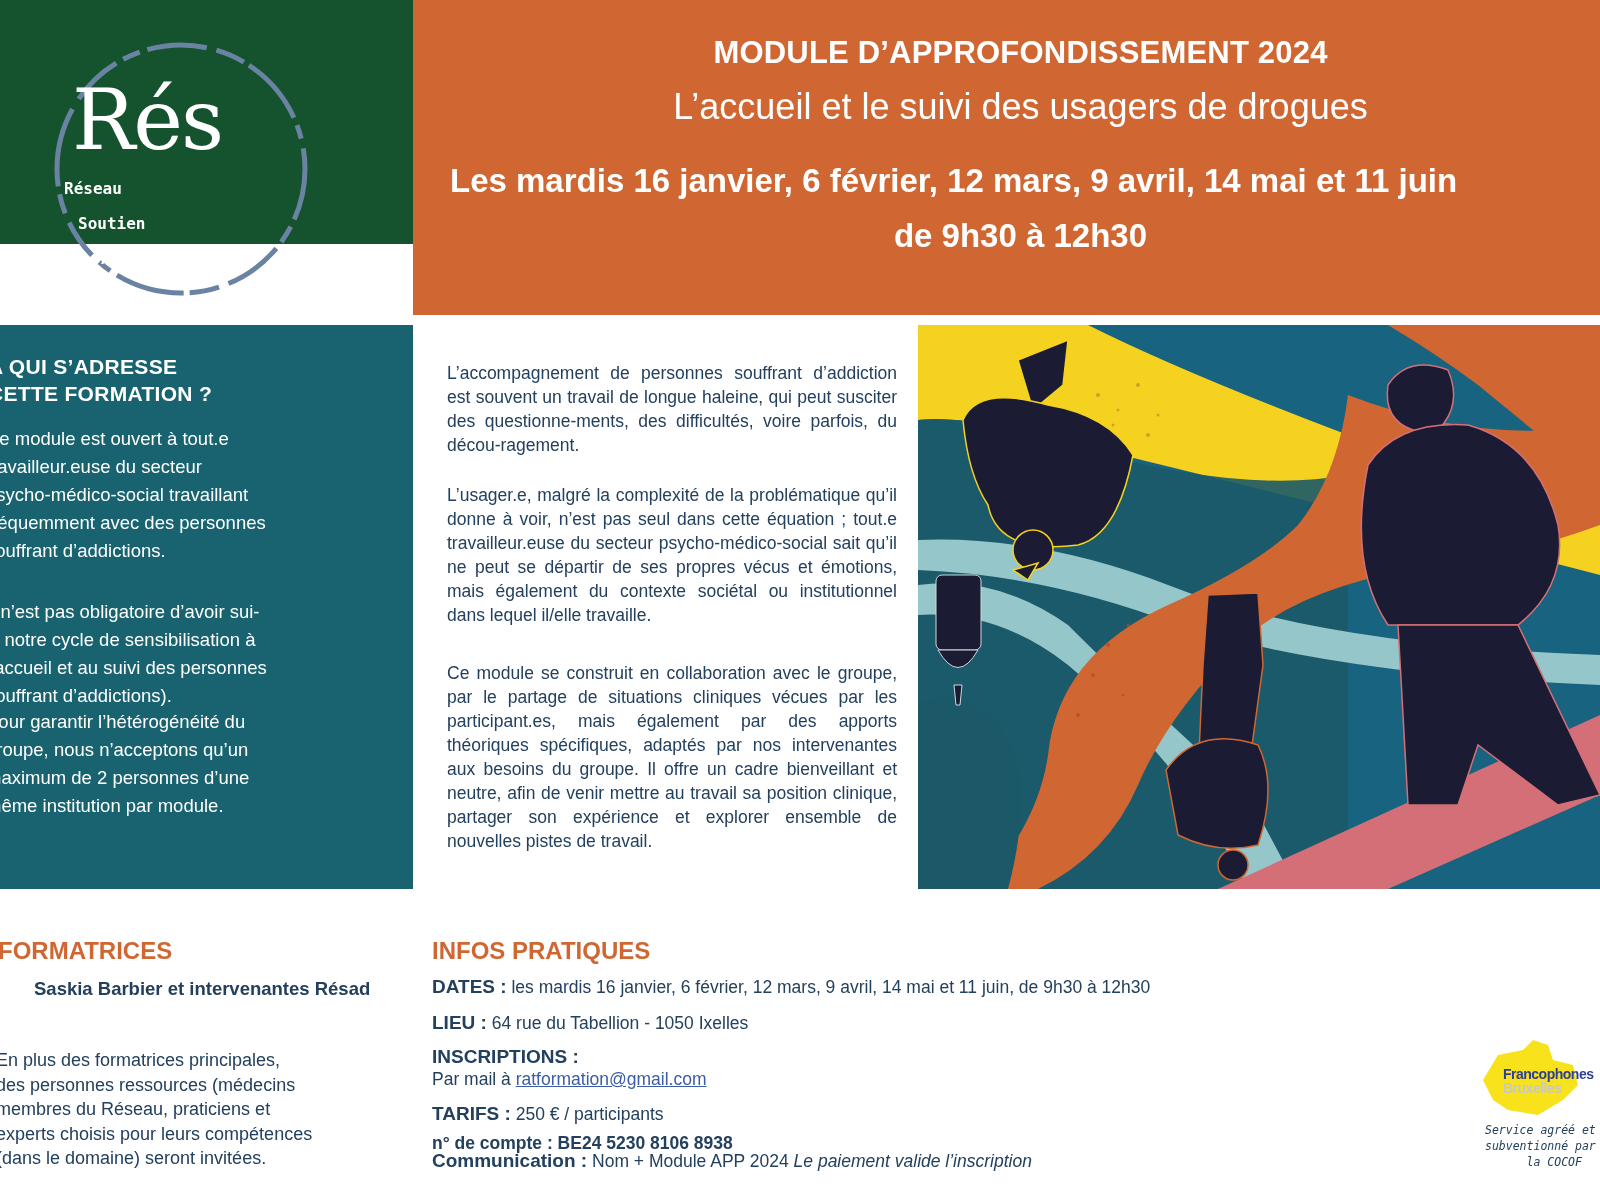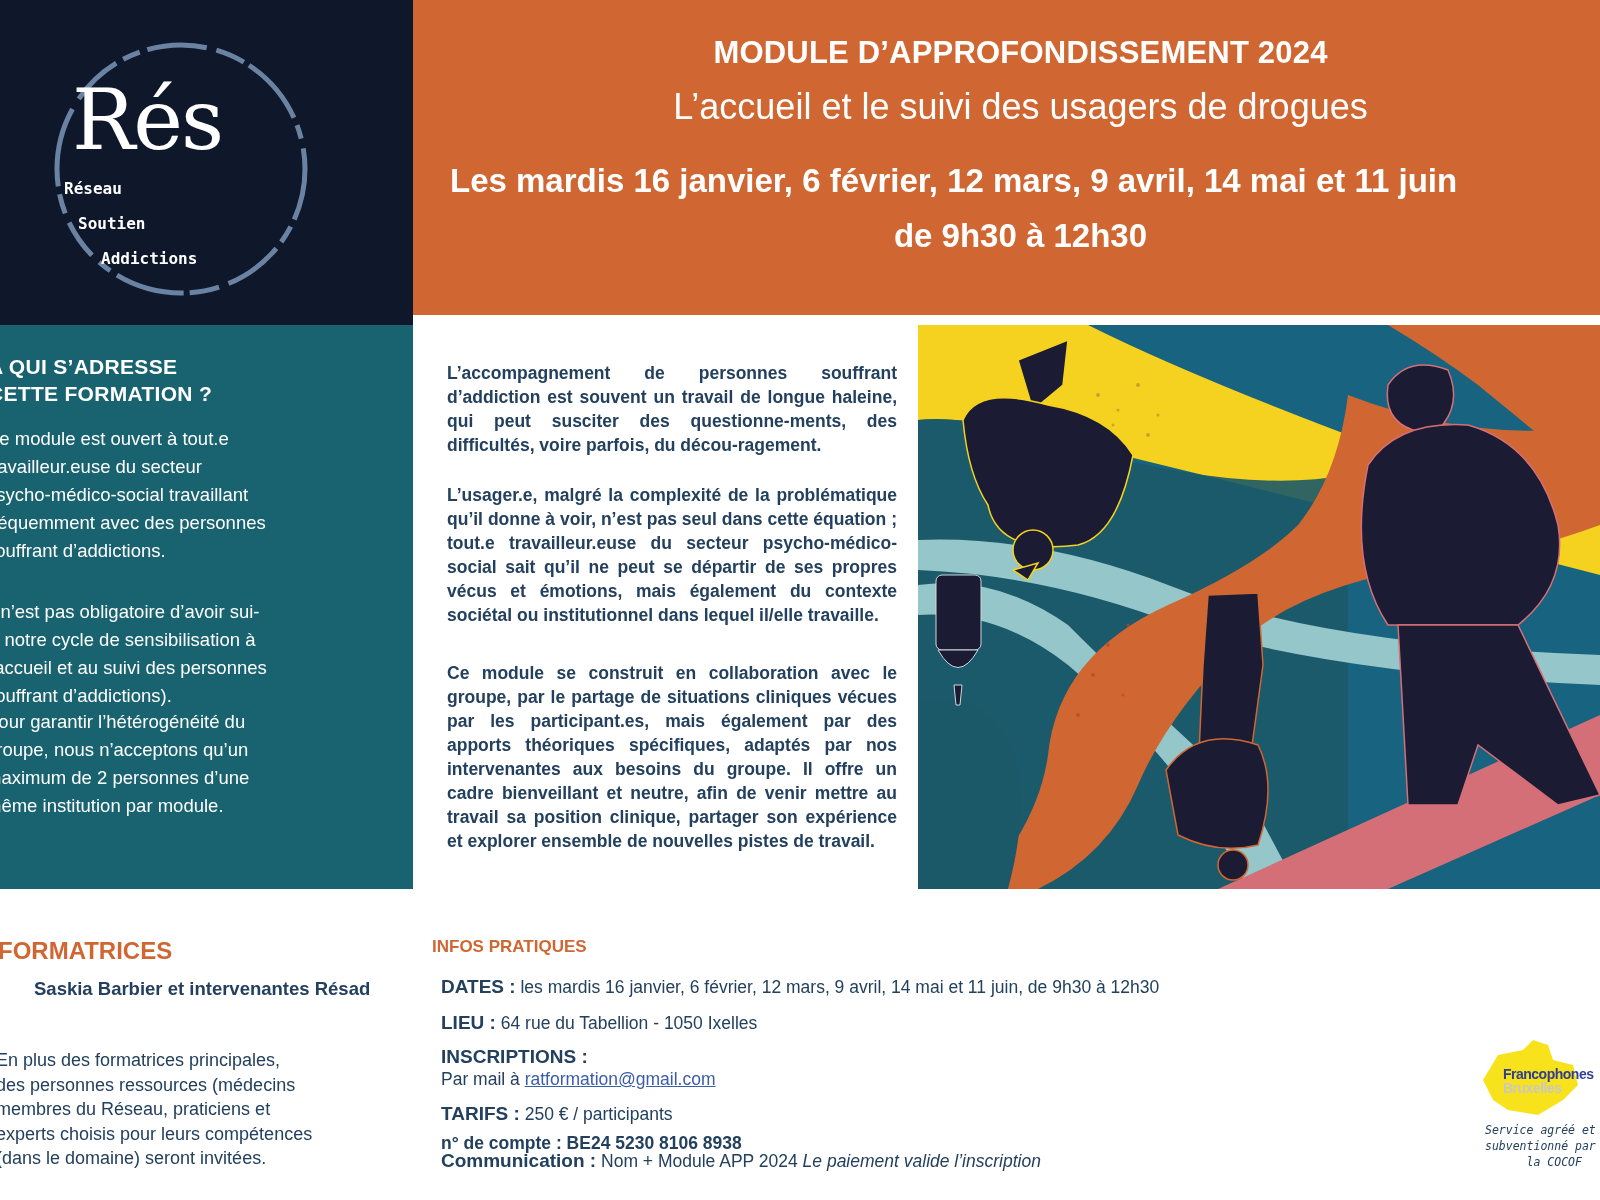--- a/index.html
+++ b/index.html
@@ -1,22 +1,22 @@
 <!DOCTYPE html>
 <html><head>
 <meta charset="utf-8">
 <style>
   * { box-sizing: border-box; margin: 0; padding: 0; }
   html, body { width: 1600px; height: 1200px; overflow: hidden; background: #ffffff; }
   body { position: relative; font-family: "DejaVu Sans", sans-serif; color: #1f3a5a; }
 
-  .logo-panel { position: absolute; left: 0; top: 0; width: 413px; height: 325px; background: #0f172a; }
+  .logo-panel { position: absolute; left: 0; top: 0; width: 413px; height: 244px; background: #14532d; }
   .header-panel { position: absolute; left: 413px; top: 0; width: 1187px; height: 315px; background: #d06732; color: #fff; overflow: hidden; }
   .audience-panel { position: absolute; left: 0; top: 325px; width: 413px; height: 564px; background: #18636f; color: #fff; overflow: hidden; }
-  .intro-col { position: absolute; left: 413px; top: 325px; width: 505px; height: 564px; background: #fff; font-weight: bold; }
+  .intro-col { position: absolute; left: 413px; top: 325px; width: 505px; height: 564px; background: #fff; }
   .illu { position: absolute; left: 918px; top: 325px; width: 682px; height: 564px; overflow: hidden; background: #176380; }
 
   
   .logo-ring { position: absolute; left: 50px; top: 38px; width: 262px; height: 262px; }
   .logo-res { position: absolute; left: 72px; top: 78px; font-family: "DejaVu Serif", serif; font-size: 84px; color: #fff; letter-spacing: -2px; line-height: 1; font-weight: 300; }
   .logo-ad { position: absolute; left: 170px; top: 160px; font-family: "DejaVu Serif", serif; font-size: 84px; color: #fff; letter-spacing: -2px; line-height: 1; }
   .logo-sub { position: absolute; font-family: "DejaVu Sans Mono", monospace; font-size: 16px; color: #fff; font-weight: bold; margin-top: 9px; }
   .logo-sub.s1 { left: 64px; top: 170px; }
   .logo-sub.s2 { left: 78px; top: 205px; }
   .logo-sub.s3 { left: 101px; top: 240px; }
@@ -41,22 +41,22 @@
   .ip2 { top: 158px; }
   .ip3 { top: 336px; }
 
   
   .form-title { position: absolute; left: -2px; top: 937px; font-family: "Liberation Sans", sans-serif; font-size: 24px; font-weight: bold; color: #d06732; }
   .form-names { position: absolute; left: 0; top: 978px; font-family: "Liberation Sans", sans-serif; font-size: 18.5px; font-weight: bold; color: #23405e; white-space: nowrap; padding-left: 34px; }
   .form-p { position: absolute; left: -4px; top: 1048px; font-family: "Liberation Sans", sans-serif; font-size: 18px; line-height: 24.5px; color: #23405e; white-space: pre; }
 
   
   .infos { position: absolute; left: 432px; top: 0; font-family: "Liberation Sans", sans-serif; color: #23405e; }
-  .inf-title { position: absolute; left: 0; top: 937px; font-size: 17px; font-weight: bold; color: #d06732; white-space: nowrap; }
-  .inf-line { position: absolute; left: 0; font-size: 17.5px; white-space: nowrap; margin-left: 9px; }
+  .inf-title { position: absolute; left: 0; top: 937px; font-size: 24px; font-weight: bold; color: #d06732; white-space: nowrap; }
+  .inf-line { position: absolute; left: 0; font-size: 17.5px; white-space: nowrap; }
   .inf-line b { font-weight: bold; font-size: 19px; }
   .l-dates { top: 976px; }
   .l-lieu { top: 1012px; }
   .l-insc { top: 1046px; }
   .l-mail { top: 1069px; }
   .l-tarif { top: 1103px; }
   .l-cpt { top: 1133px; font-weight: bold; }
   .l-comm { top: 1150px; }
   .mail-link { color: #3b5ca6; text-decoration: underline; }
   .inf-line i { font-style: italic; }

